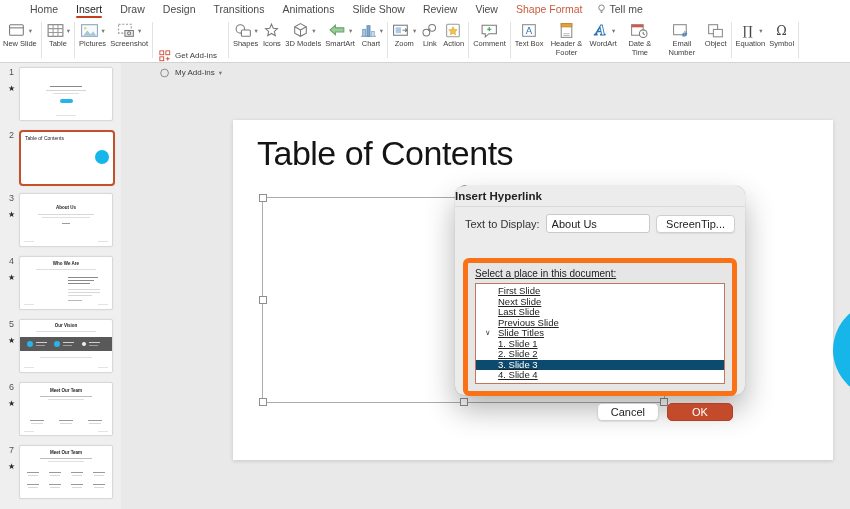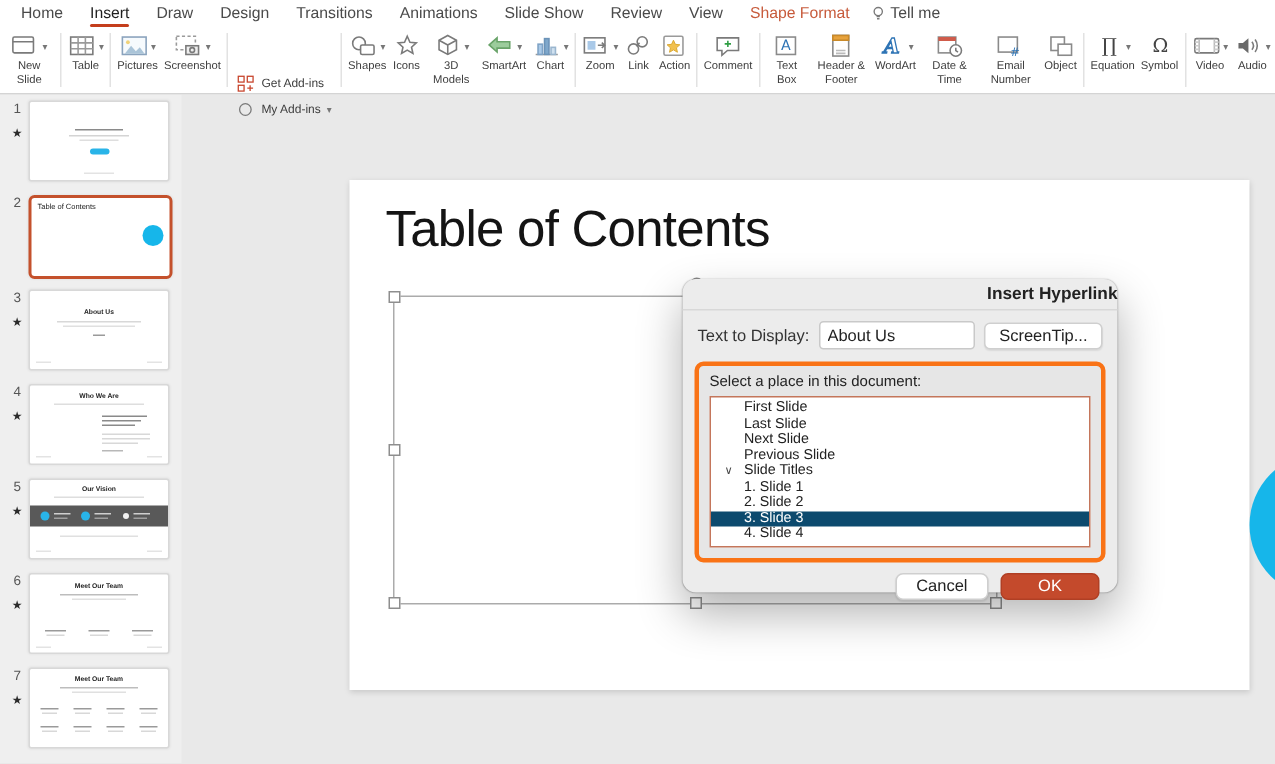--- a/index.html
+++ b/index.html
@@ -1,21 +1,21 @@
 <!DOCTYPE html>
 <html><head>
 <meta charset="utf-8">
 <style>
   html,body{margin:0;padding:0;background:#e9e9e9;}
   .app{position:relative;width:850px;height:509px;overflow:hidden;background:#e9e9e9;
        font-family:"Liberation Sans","DejaVu Sans",sans-serif;-webkit-font-smoothing:antialiased;}
 
   
   .menubar{position:absolute;top:0;left:0;right:0;height:18px;background:#fff;display:flex;
-           align-items:center;padding-left:5px;font-size:10.5px;color:#4a4a4a;z-index:3;}
+           align-items:center;padding-left:21px;font-size:10.5px;color:#4a4a4a;z-index:3;}
   .mtab{padding:2px 9px 3px;position:relative;white-space:nowrap;}
   .mtab.active{color:#1f1f1f;}
   .mtab.active::after{content:"";position:absolute;left:9px;right:9px;bottom:0;height:2px;
                       background:#c43e1c;border-radius:2px;}
   .mtab.accent{color:#c75b3c;text-align:center;}
   .tellme{display:flex;align-items:center;gap:3px;margin-left:4px;white-space:nowrap;}
 
   
   .ribbon{position:absolute;top:18px;left:0;right:0;height:42px;background:#fff;
           border-bottom:1px solid #d4d4d4;display:flex;align-items:stretch;padding:2px 1px 0;z-index:3;}
@@ -55,34 +55,34 @@
   .h-bm{left:197px;bottom:-4px;} .h-br{right:-4px;bottom:-4px;}
   .rot{position:absolute;left:197px;top:-13px;width:7px;height:7px;border:1px solid #8e8e8e;
        border-radius:50%;background:#fff;}
   .bluecircle{position:absolute;left:600px;top:182px;width:96px;height:96px;border-radius:50%;
               background:#16b6ea;}
 
   
   .dlg{position:absolute;left:455px;top:186px;width:290px;height:209px;background:#ececec;
        border-radius:9px;box-shadow:0 14px 30px rgba(0,0,0,.3),0 0 1px rgba(0,0,0,.3);
        z-index:10;font-size:11px;color:#222;}
-  .dlg-title{height:20px;line-height:20px;text-align:right;font-weight:bold;font-size:11.5px;
+  .dlg-title{height:20px;line-height:20px;text-align:left;font-weight:bold;font-size:11.5px;
              border-bottom:1px solid #d8d8d8;}
   .dlg-row{display:flex;align-items:center;gap:6px;padding:7px 10px 3px;}
   .dlg-label{white-space:nowrap;color:#333;}
   .dlg-input{flex:1;height:17px;border:1px solid #c9c9c9;border-radius:3px;background:#fff;
              font-size:11px;padding:0 5px;font-family:inherit;color:#222;min-width:0;}
   .screentip{background:#fff;border:1px solid #cfcfcf;border-radius:4px;font-size:11px;
              padding:2px 9px;box-shadow:0 1px 1px rgba(0,0,0,.08);white-space:nowrap;}
   .seg{display:flex;justify-content:center;margin-top:2px;}
   .seg-inner{display:flex;background:#e2e2e2;border:1px solid #d4d4d4;border-radius:6px;padding:1px;}
   .seg-tab{font-size:10.5px;padding:1px 8px;color:#333;border-radius:5px;white-space:nowrap;}
   .seg-tab.active{background:#fff;box-shadow:0 0 2px rgba(0,0,0,.25);}
-  .panel{margin:5px 8px 0;background:#e6e6e6;border:3px solid #f97316;border-radius:6px;
-         padding:4px 7px 7px;}
+  .panel{margin:22px 8px 0;background:#e6e6e6;border:5px solid #f97316;border-radius:6px;
+         padding:4px 7px 7px;text-decoration:underline;}
   .sel-label{font-size:10px;color:#222;margin:1px 0 4px;}
   .listbox{background:#fff;border:1px solid #c4765b;height:97px;overflow:hidden;padding-top:2px;}
   .lrow{height:10.5px;line-height:10.5px;font-size:9.5px;color:#222;padding-left:22px;white-space:nowrap;}
   .lrow.child{}
   .lrow.parent{position:relative;}
   .lrow.parent::before{content:"∨";position:absolute;left:9px;top:0;font-size:7.5px;color:#444;}
   .lrow.selected{background:#0c4a6e;color:#fff;}
   .dlg-footer{display:flex;justify-content:flex-end;gap:8px;padding:7px 12px 0;}
   .btn{font-size:11px;border-radius:5px;padding:2px 13px;white-space:nowrap;}
   .btn.cancel{background:#fff;border:1px solid #cfcfcf;box-shadow:0 1px 1px rgba(0,0,0,.08);color:#222;}
@@ -401,45 +401,20 @@
               <svg width="19" height="17" viewBox="0 0 18 16">
                 <text x="9" y="12" text-anchor="middle" font-size="12" fill="#444" font-family="DejaVu Serif,serif">Ω</text>
               </svg>
             </span>
           </div>
         <span class="lbl">Symbol</span>
       </div>
     </div>
     <div class="rdiv"></div>
 
-    <div class="rgroup">
-      <div class="rbtn has-caret">
-        <div class="irow">
-            <span>
-              <svg width="19" height="17" viewBox="0 0 18 16">
-                <rect x="1.5" y="3.5" width="15" height="9" rx="1" fill="#fff" stroke="#7a7a7a"></rect>
-                <path d="M4.2 3.5v9M13.8 3.5v9" stroke="#bbb"></path>
-                <path d="M1.5 5.7h2.7M1.5 8h2.7M1.5 10.3h2.7M13.8 5.7h2.7M13.8 8h2.7M13.8 10.3h2.7" stroke="#ccc"></path>
-              </svg>
-            </span>
-          </div>
-        <span class="lbl">Video</span>
-      </div>
-      <div class="rbtn has-caret">
-        <div class="irow">
-            <span>
-              <svg width="19" height="17" viewBox="0 0 18 16">
-                <path d="M2.5 6.2h2.8l3.5-3v9.6l-3.5-3H2.5z" fill="#6a6a6a"></path>
-                <path d="M11 5.5a4 4 0 010 5M13 4a6.5 6.5 0 010 8" fill="none" stroke="#7a7a7a"></path>
-              </svg>
-            </span>
-          </div>
-        <span class="lbl">Audio</span>
-      </div>
-    </div>
   </div>
 
   <div class="sidebar">
 
     <div class="thumb-item">
       <div class="tnum">
         <span>1</span>
         <span class="tstar"></span>
       </div>
       <div class="tbox">
@@ -591,22 +566,22 @@
       <span class="dlg-label">Text to Display:</span>
       <input class="dlg-input" type="text" value="About Us" style="">
       <span class="screentip">ScreenTip...</span>
     </div>
 
 
     <div class="panel">
       <div class="sel-label">Select a place in this document:</div>
       <div class="listbox">
         <div class="lrow">First Slide</div>
+        <div class="lrow">Next Slide</div>
         <div class="lrow">Last Slide</div>
-        <div class="lrow">Next Slide</div>
         <div class="lrow">Previous Slide</div>
         <div class="lrow parent">Slide Titles</div>
         <div class="lrow child">1. Slide 1</div>
         <div class="lrow child">2. Slide 2</div>
         <div class="lrow child selected">3. Slide 3</div>
         <div class="lrow child">4. Slide 4</div>
       </div>
     </div>
 
     <div class="dlg-footer">

